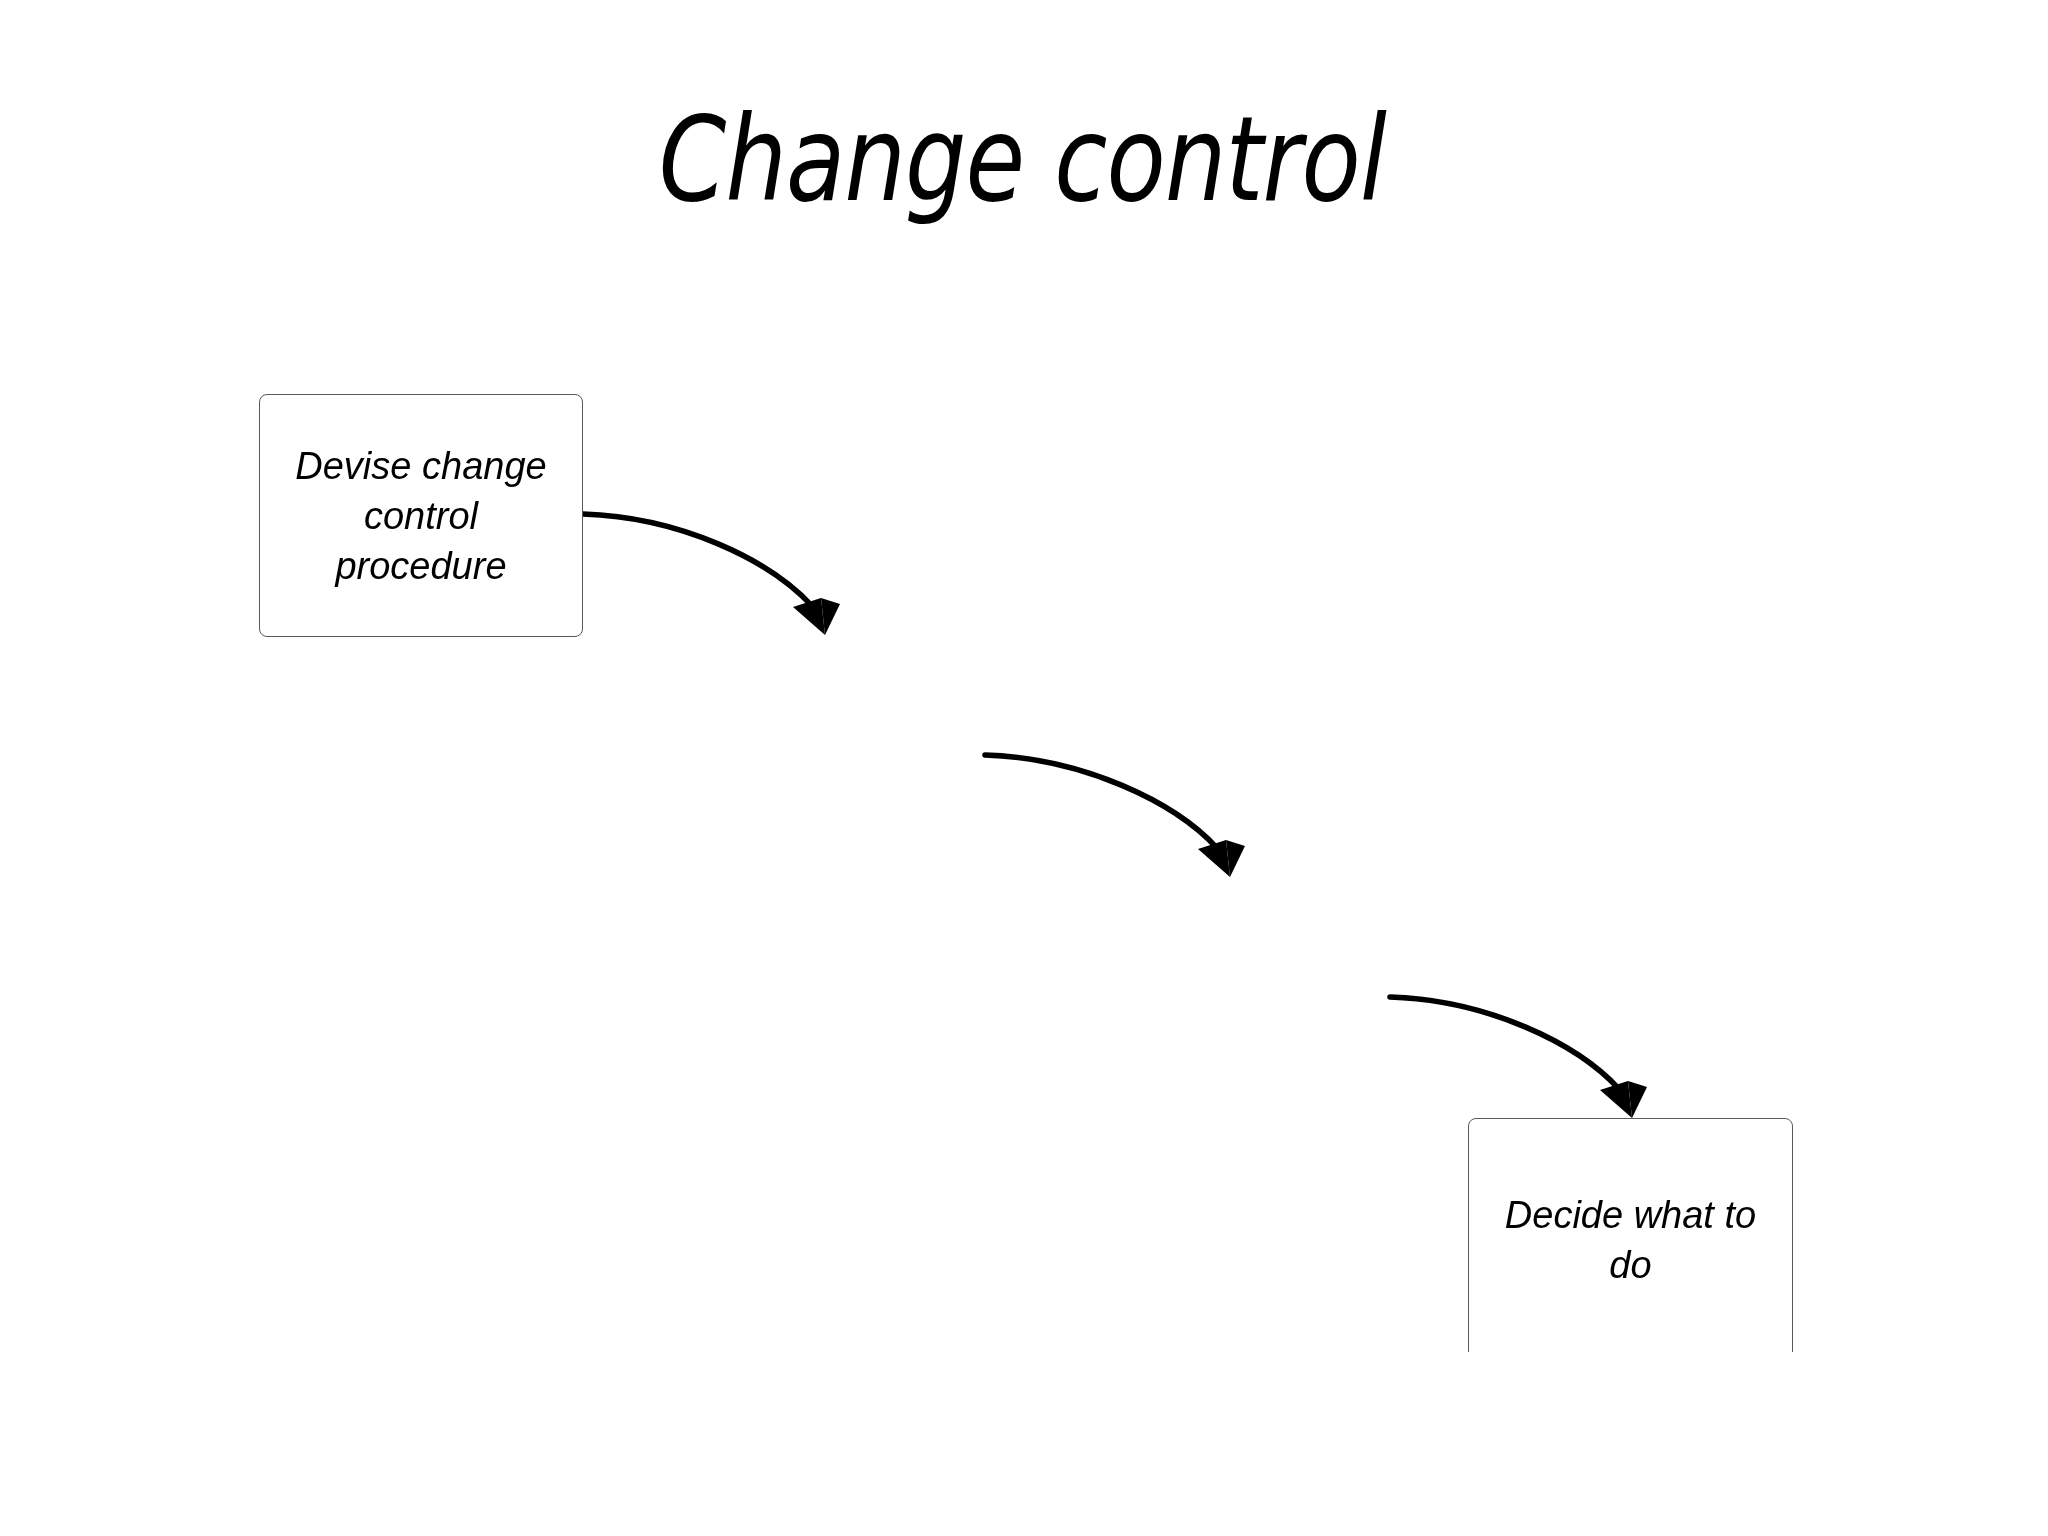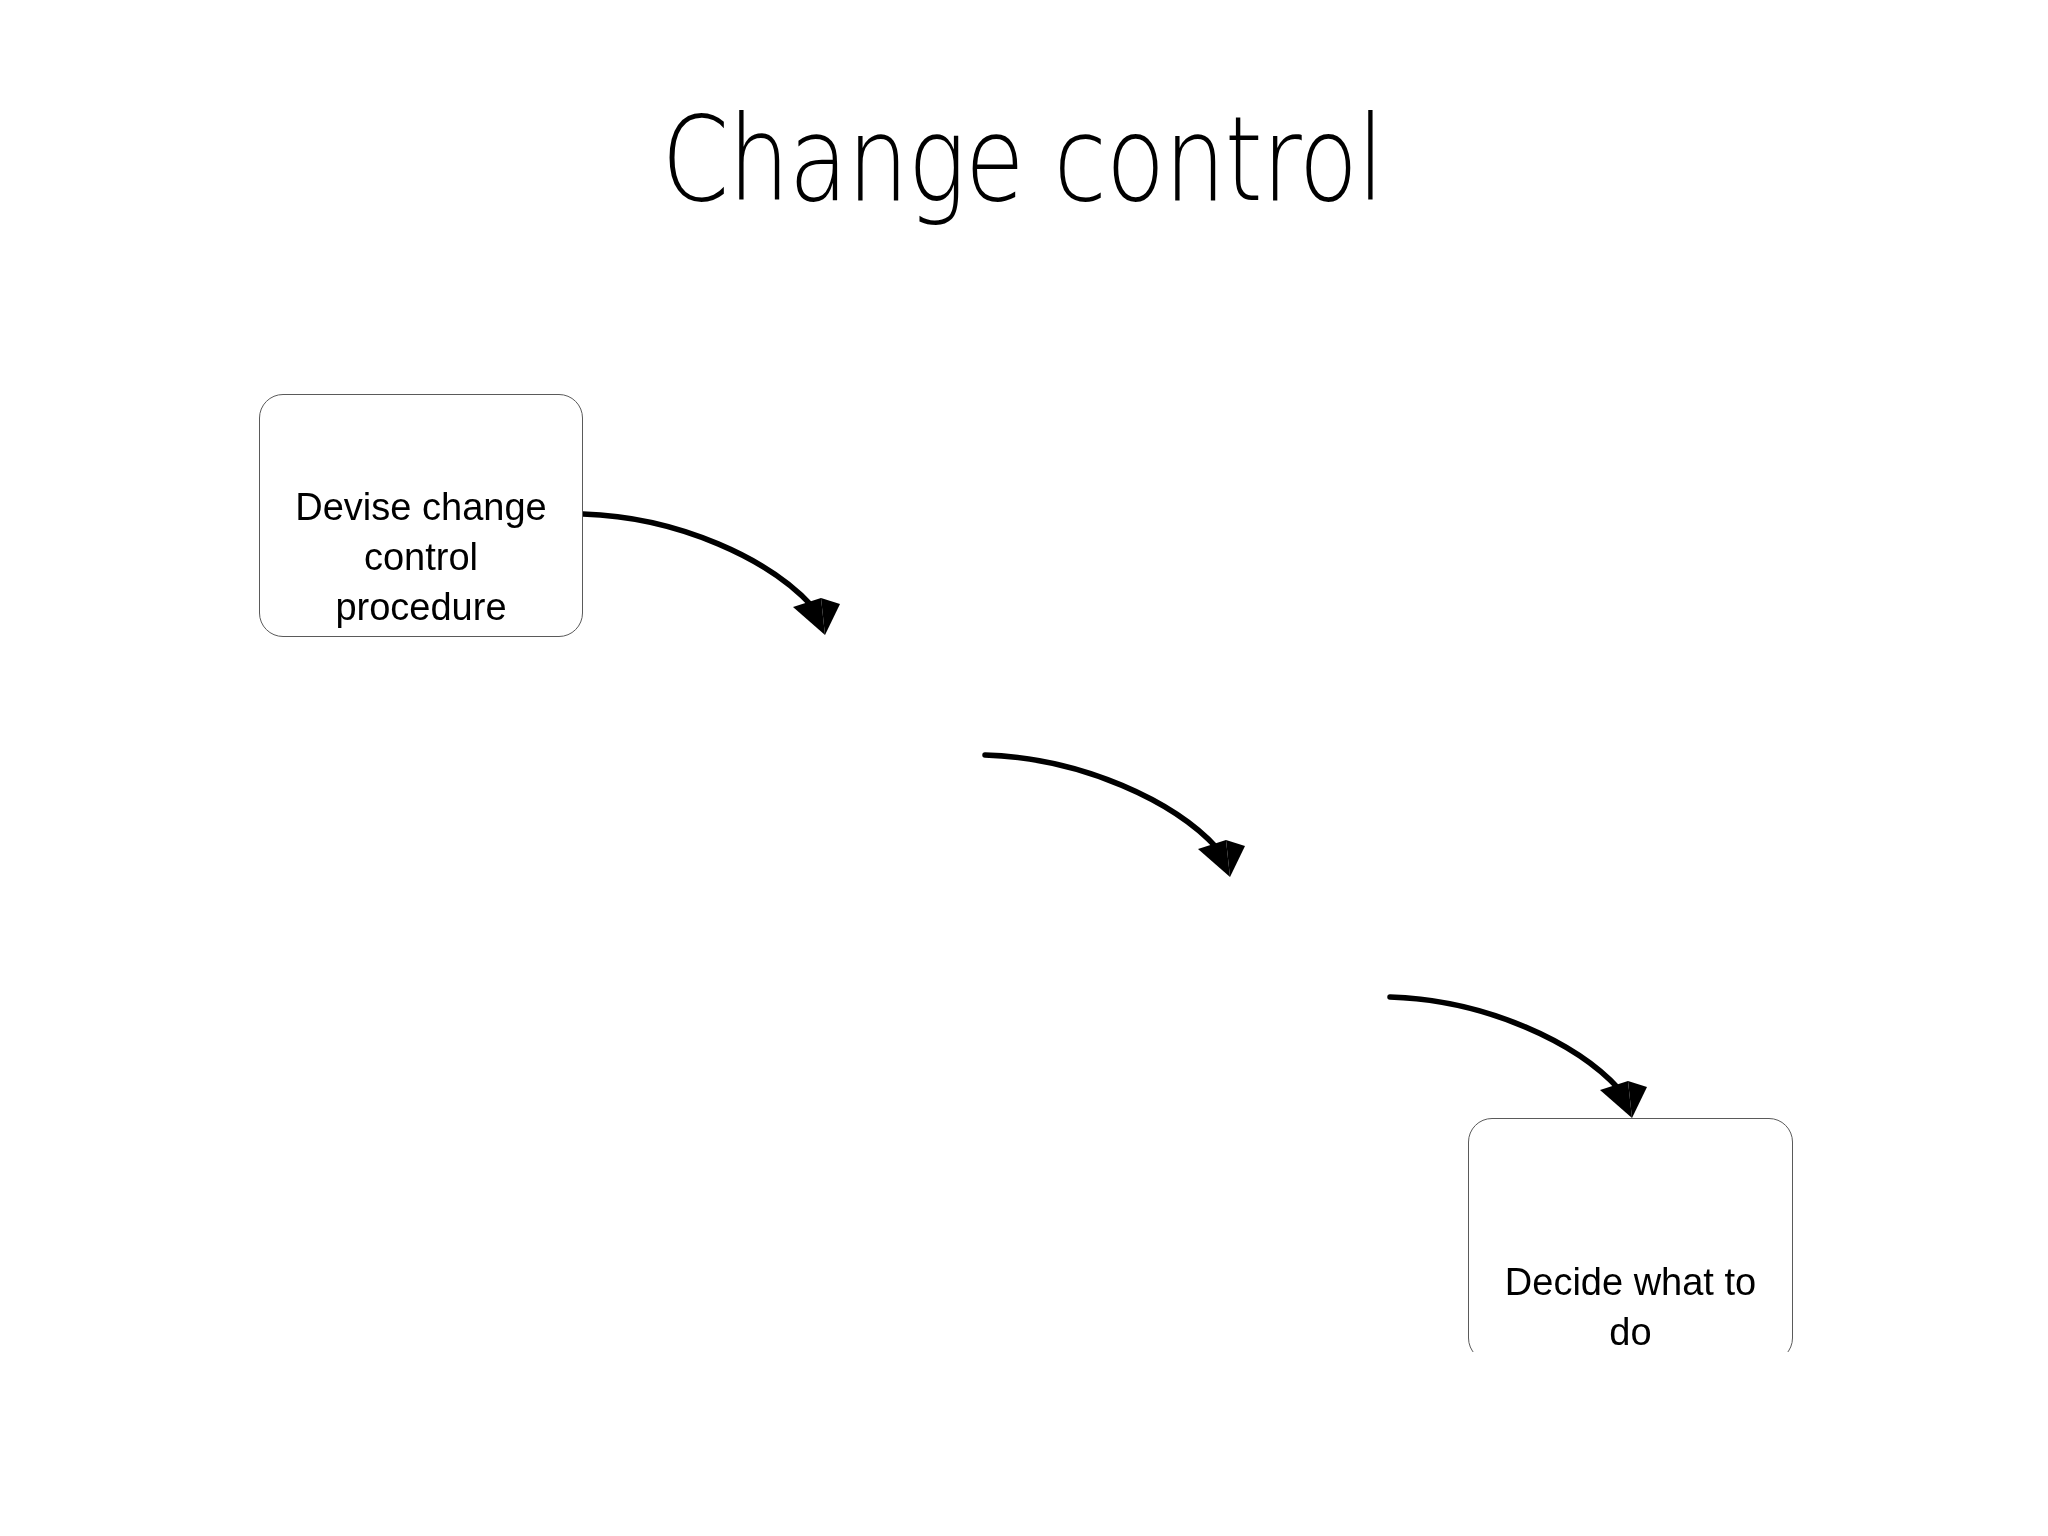--- a/index.html
+++ b/index.html
@@ -11,20 +11,21 @@
   body {
     font-family: "Liberation Sans", sans-serif;
     -webkit-font-smoothing: antialiased;
   }
   #slide {
     position: relative;
     width: 2048px;
     height: 1352px;
     background: #ffffff;
     overflow: hidden;
+    font-style: italic;
   }
   
   #slide-title {
     position: absolute;
     left: 0;
     top: 96px;
     width: 2048px;
     text-align: center;
     font-family: "DejaVu Sans", sans-serif;
     font-weight: 300;
@@ -50,23 +51,23 @@
     top: 0;
     width: 2048px;
     height: 1536px;
     pointer-events: none;
   }
   .flow-node {
     position: absolute;
     box-sizing: border-box;
     background: #ffffff;
     border: 1.6px solid #5a5a5a;
-    border-radius: 24px;
+    border-radius: 8px;
     display: flex;
-    align-items: flex-end;
+    align-items: center;
     justify-content: center;
     text-align: center;
     padding: 4px 16px;
     z-index: 2;
   }
   .flow-node-label {
     font-family: "Liberation Sans", sans-serif;
     font-size: 38px;
     line-height: 50px;
     color: #000000;

